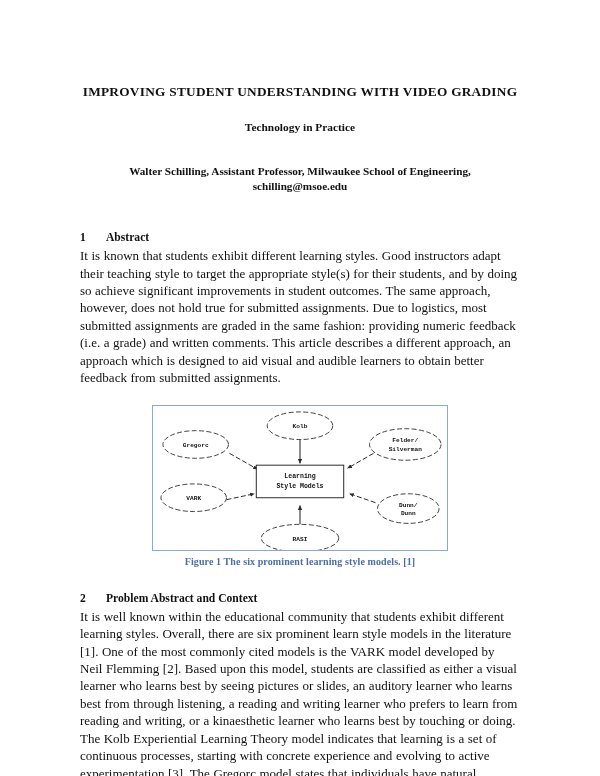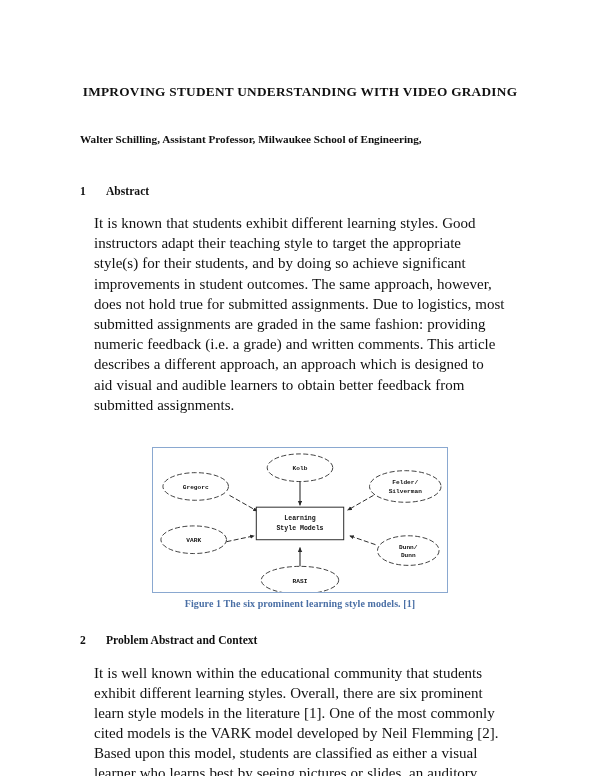--- a/index.html
+++ b/index.html
@@ -38,20 +38,21 @@
   .doc-subtitle {
     margin: 0;
     padding-top: 20px;
     text-align: center;
     font-size: 11.4px;
     font-weight: bold;
   }
 
   .author-block {
     padding-top: 31px;
+    text-align: center;
     font-size: 11.2px;
     font-weight: bold;
     line-height: 1.33;
   }
   .author-line { display: block; }
   .author-email { display: block; }
 
   .section {
     margin-top: 0;
   }
@@ -65,24 +66,24 @@
     line-height: 1.35;
     display: flex;
   }
   .section-num {
     width: 26px;
     flex: 0 0 26px;
   }
   .section-title { flex: 1 1 auto; }
 
   .body-text {
-    font-size: 15px;
+    font-size: 13px;
     line-height: 1.345;
     text-align: left;
-    margin: 14px;
+    margin: 0;
     word-spacing: 0.02em;
   }
 
   
   .figure-wrap {
     padding-top: 18px;
   }
   .figure-frame {
     position: relative;
     margin: 0 auto;
@@ -141,23 +142,25 @@
     letter-spacing: 0.01em;
   }
 </style>
 </head>
 <body>
 
 <div class="page">
 
   <h1 class="doc-title">IMPROVING STUDENT UNDERSTANDING WITH VIDEO GRADING</h1>
 
+  <div class="doc-subtitle">Technology in Practice</div>
 
   <div class="author-block">
     <span class="author-line">Walter Schilling, Assistant Professor, Milwaukee School of Engineering,</span>
+    <span class="author-email">schilling@msoe.edu</span>
   </div>
 
   <div class="section section-abstract">
     <div class="section-heading">
       <span class="section-num">1</span>
       <span class="section-title">Abstract</span>
     </div>
     <p class="body-text">It is known that students exhibit different learning styles.  Good instructors adapt their teaching style to target the appropriate style(s) for their students, and by doing so achieve significant improvements in student outcomes.  The same approach, however, does not hold true for submitted assignments.  Due to logistics, most submitted assignments are graded in the same fashion: providing numeric feedback (i.e. a grade) and written comments.  This article describes a different approach, an approach which is designed to aid visual and audible learners to obtain better feedback from submitted assignments.</p>
   </div>
 

